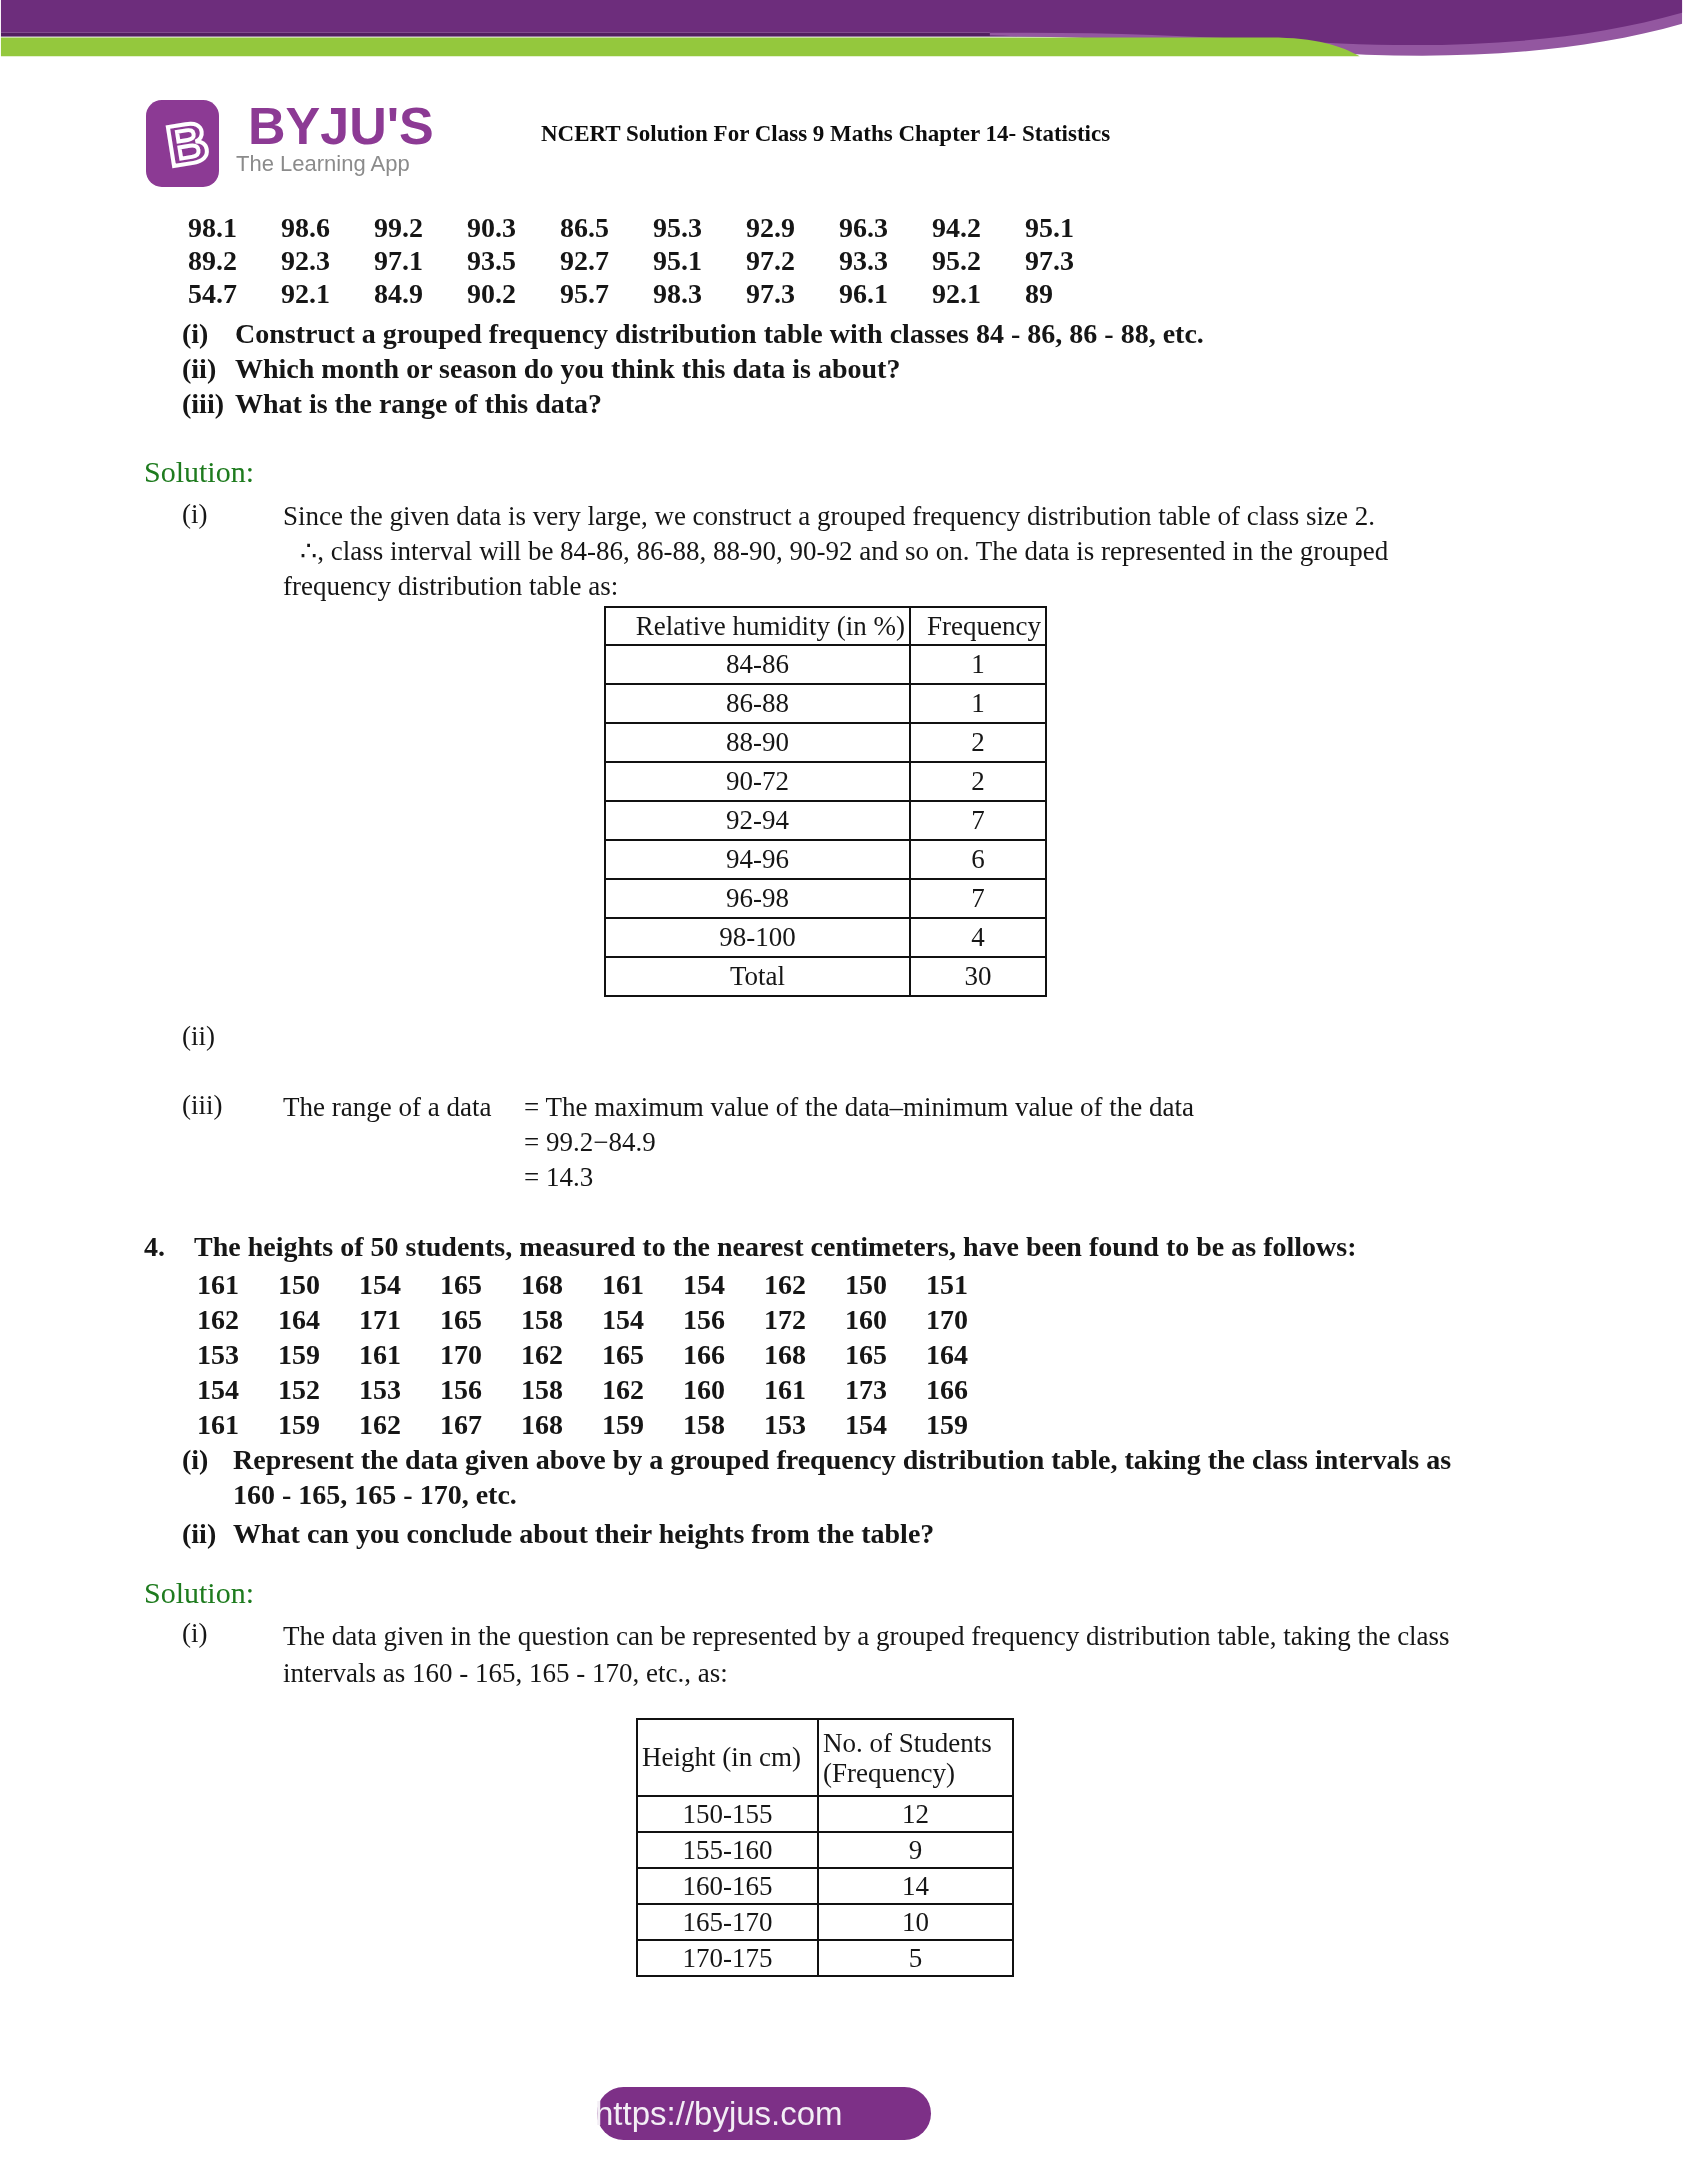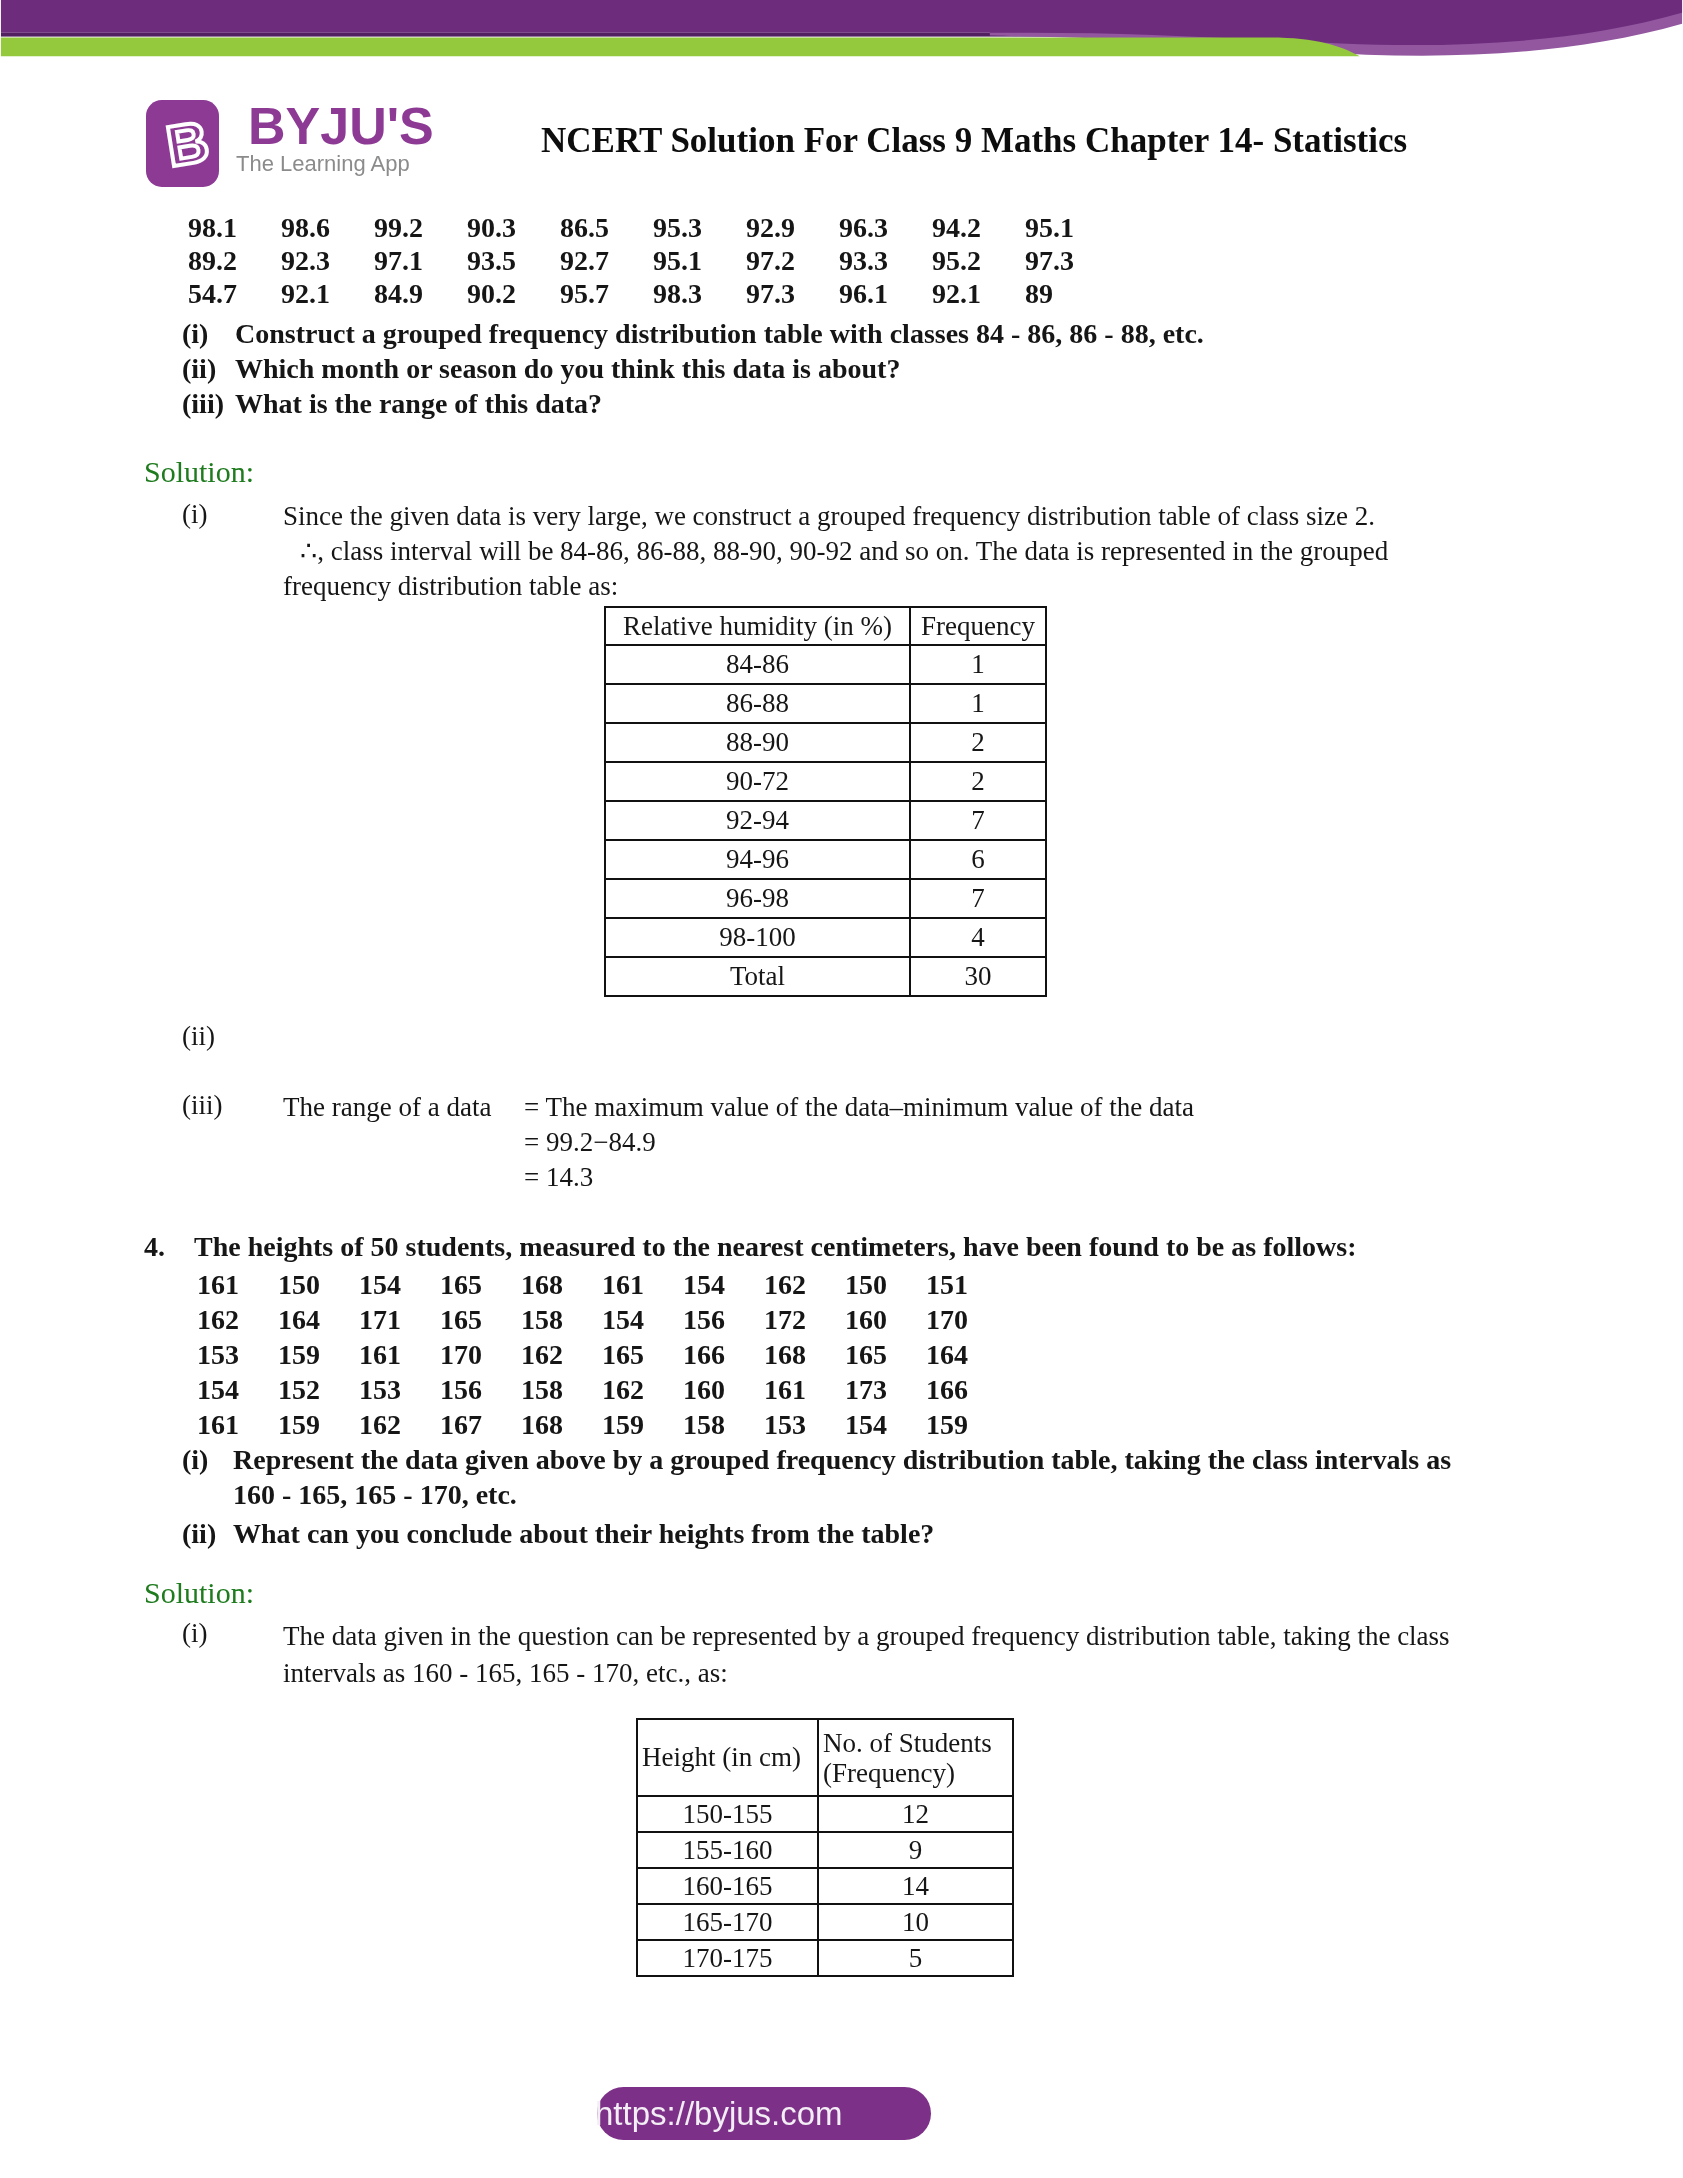--- a/index.html
+++ b/index.html
@@ -17,21 +17,21 @@
   .logo-icon { left:146px; top:99px; width:73px; height:89px; }
   .brand {
     left:248px; top:96px; font-family:"Liberation Sans", sans-serif;
     font-weight:bold; font-size:52px; color:#8c3a94; letter-spacing:0px;
   }
   .tagline {
     left:236px; top:151px; font-family:"Liberation Sans", sans-serif;
     font-size:22px; color:#8b8b8b;
   }
   .doc-title {
-    left:541px; top:121px; font-size:35px; font-weight:bold; color:#0d0d0d;
+    left:541px; top:121px; font-size:23px; font-weight:bold; color:#0d0d0d;
     white-space:nowrap;
   }
 
   
   .num-grid { display:block; }
   .num-row { display:grid; }
   .num-grid.q3 .num-row { grid-template-columns:repeat(10, 93px); line-height:33px; }
   .num-grid.q4 .num-row { grid-template-columns:repeat(10, 81px); line-height:35px; }
   .num-row span { font-weight:bold; font-size:28px; }
 
@@ -50,21 +50,21 @@
   .sol-lines.indent2 .line:nth-child(2) { padding-left:17px; }
   .eq-lines .line { font-size:27px; line-height:35px; white-space:nowrap; }
   .intro-text { font-size:27px; line-height:35px; white-space:nowrap; }
 
   
   table.freq { border-collapse:collapse; table-layout:fixed; background:#fff; }
   table.freq th, table.freq td {
     border:2px solid #111; font-weight:normal; font-size:27px; padding:0 4px;
     overflow:hidden;
   }
-  table.t1 th { height:36px; text-align:center; }
+  table.t1 th { height:36px; text-align:right; }
   table.t1 td { height:37px; text-align:center; }
   table.t2 th { height:75px; text-align:left; vertical-align:middle; }
   table.t2 td { height:34px; text-align:center; }
   .th2line { line-height:30px; }
 
   
   .q4-num { font-size:28px; font-weight:bold; }
   .q4-statement { font-size:28px; font-weight:bold; white-space:nowrap; }
 
   

